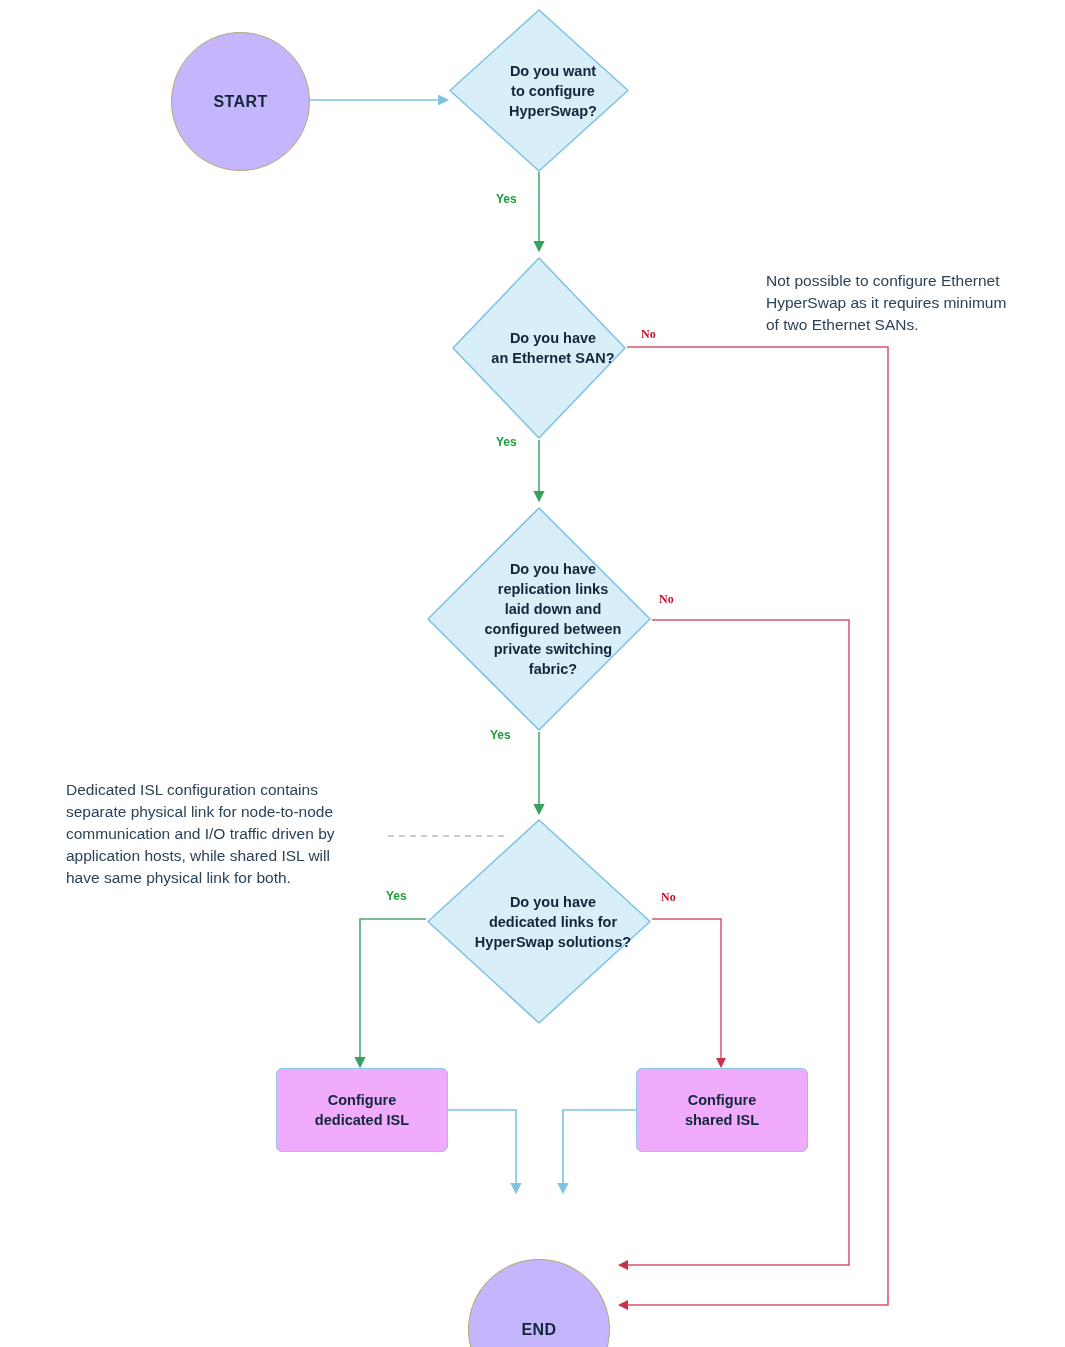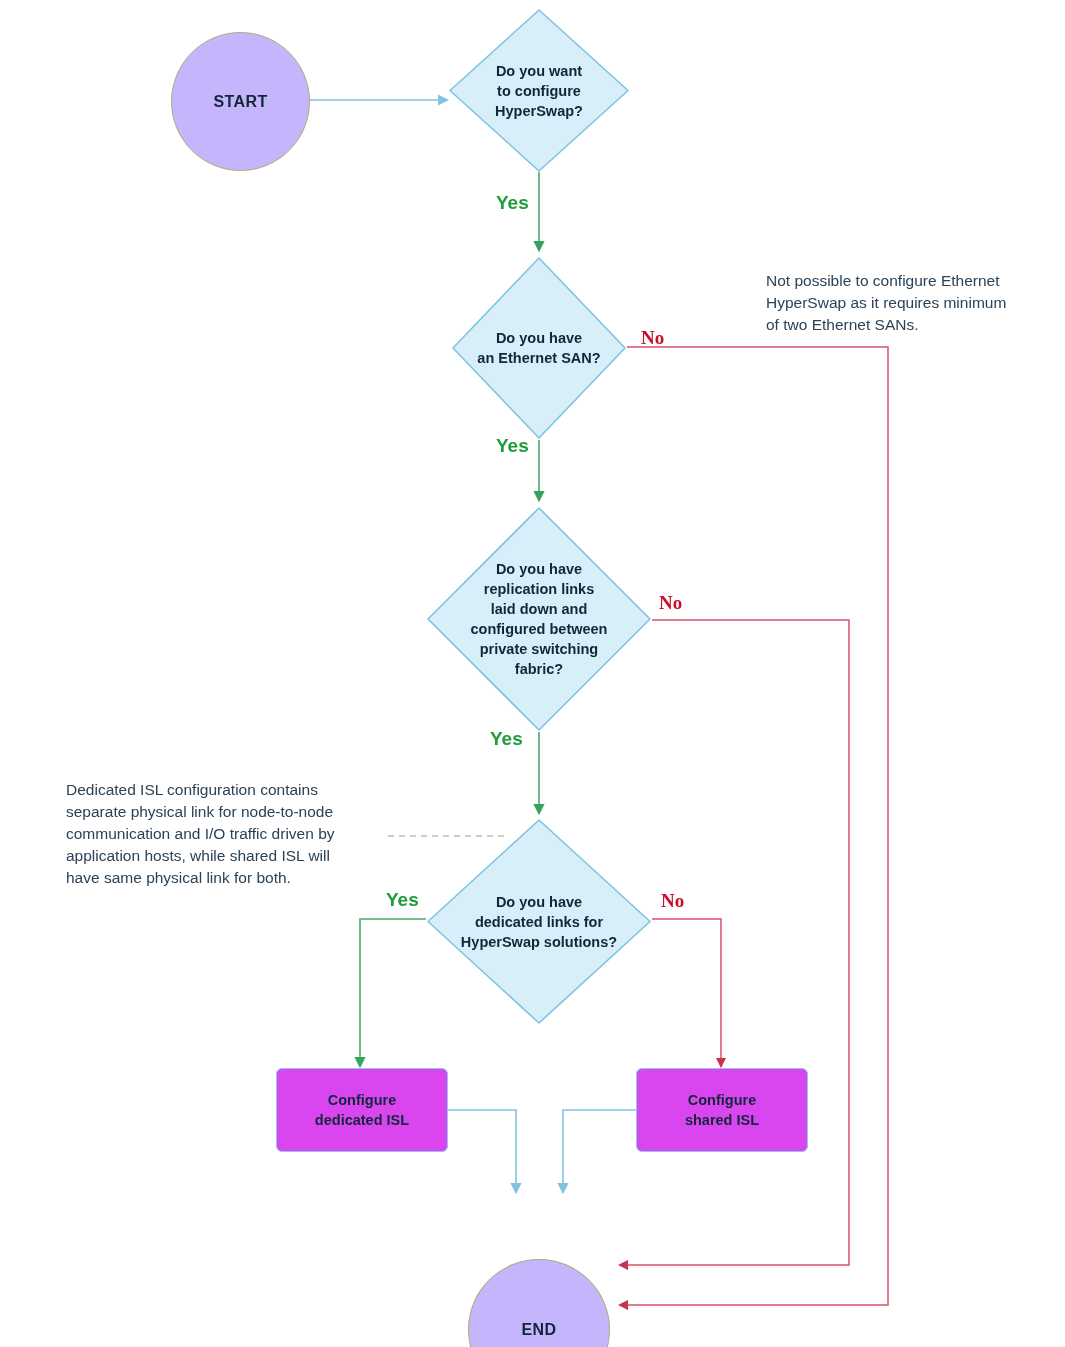--- a/index.html
+++ b/index.html
@@ -46,44 +46,44 @@
   }
   .diamond-shape {
     position: absolute;
     left: 0;
     top: 0;
     width: 100%;
     height: 100%;
   }
   .diamond-label {
     position: absolute;
-    left: 0;
+    left: 14px;
     top: 0;
     width: 100%;
     height: 100%;
     display: flex;
     align-items: center;
     justify-content: center;
     text-align: center;
     color: #12263a;
     font-weight: bold;
     font-size: 14.5px;
     line-height: 20px;
     pointer-events: none;
   }
   .process {
-    background: #d946ef;
+    background: #f0abfc;
     border: 1px solid #8cc9e6;
     border-radius: 6px;
     font-size: 14.5px;
     line-height: 20px;
   }
   .edge-label {
     position: absolute;
-    font-size: 19px;
+    font-size: 12px;
     font-weight: bold;
     white-space: nowrap;
   }
   .label-yes { color: #1f9d3d; }
   .label-no  { color: #c8102e; font-family: Liberation Serif, serif; }
   .note {
     position: absolute;
     color: #2b4257;
     font-size: 15.5px;
     line-height: 22px;

